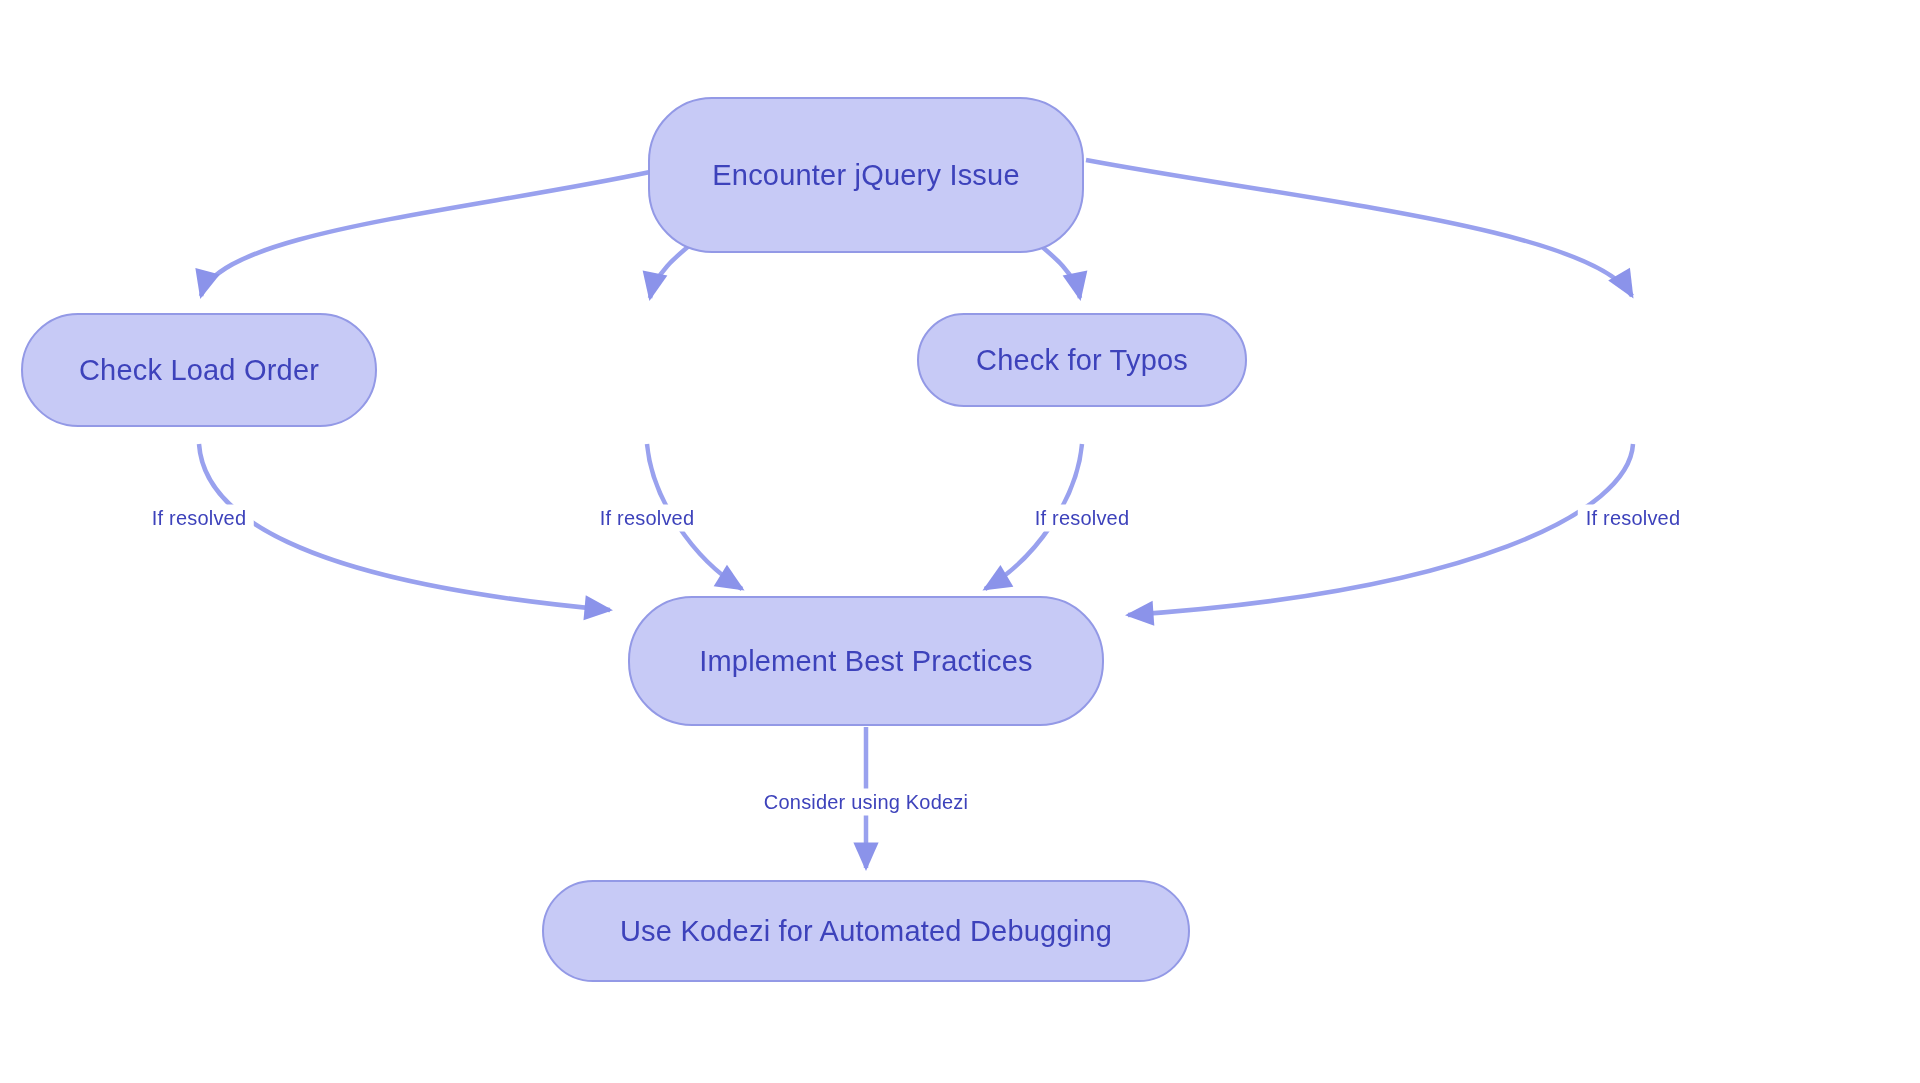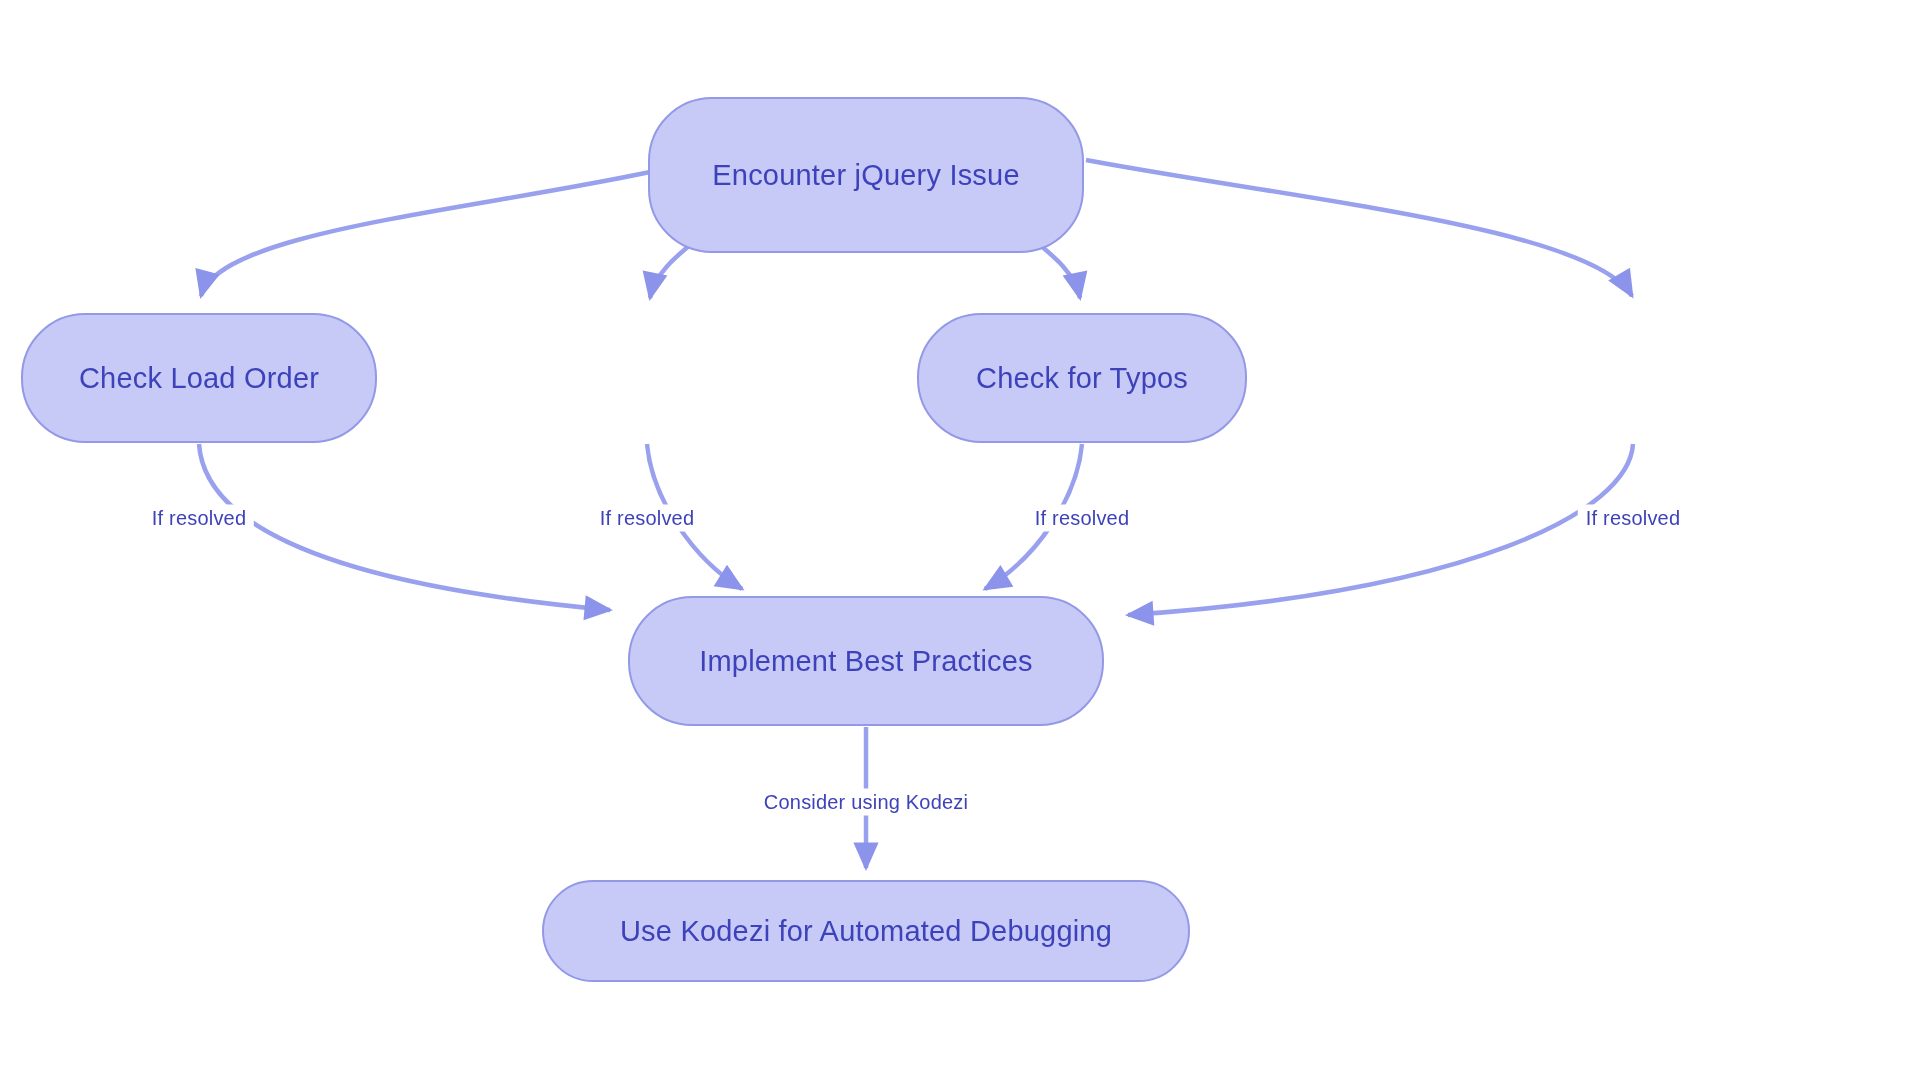--- a/index.html
+++ b/index.html
@@ -49,23 +49,23 @@
     transform: translate(-50%, -50%);
     background: var(--bg, #ffffff);
     color: var(--text-color, #3d42bb);
     font-size: 20px;
     letter-spacing: 0.2px;
     padding: 2px 8px;
     white-space: nowrap;
   }
   
   #n-encounter          { left: 648px;  top: 65px;  width: 436px; height: 156px; margin-top: 32px; }
-  #n-check-load-order   { left: 21px;   top: 313px; width: 356px; height: 130px; align-items: center; }
+  #n-check-load-order   { left: 21px;   top: 313px; width: 356px; height: 114px; align-items: center; }
   #n-variable-scope     { left: 492px;  top: 313px; width: 310px; height: 130px; }
-  #n-check-for-typos    { left: 917px;  top: 313px; width: 330px; height: 130px; }
+  #n-check-for-typos    { left: 917px;  top: 313px; width: 330px; height: 94px; }
   #n-utilize-debugging  { left: 1363px; top: 313px; width: 540px; height: 130px; }
   #n-implement          { left: 628px;  top: 596px; width: 476px; height: 130px; }
   #n-use-kodezi         { left: 542px;  top: 880px; width: 648px; height: 102px; }
   
   #el-0 { left: 199px;  top: 518px; }
   #el-1 { left: 647px;  top: 518px; }
   #el-2 { left: 1082px; top: 518px; }
   #el-3 { left: 1633px; top: 518px; }
   #el-4 { left: 866px;  top: 802px; }
 </style>

